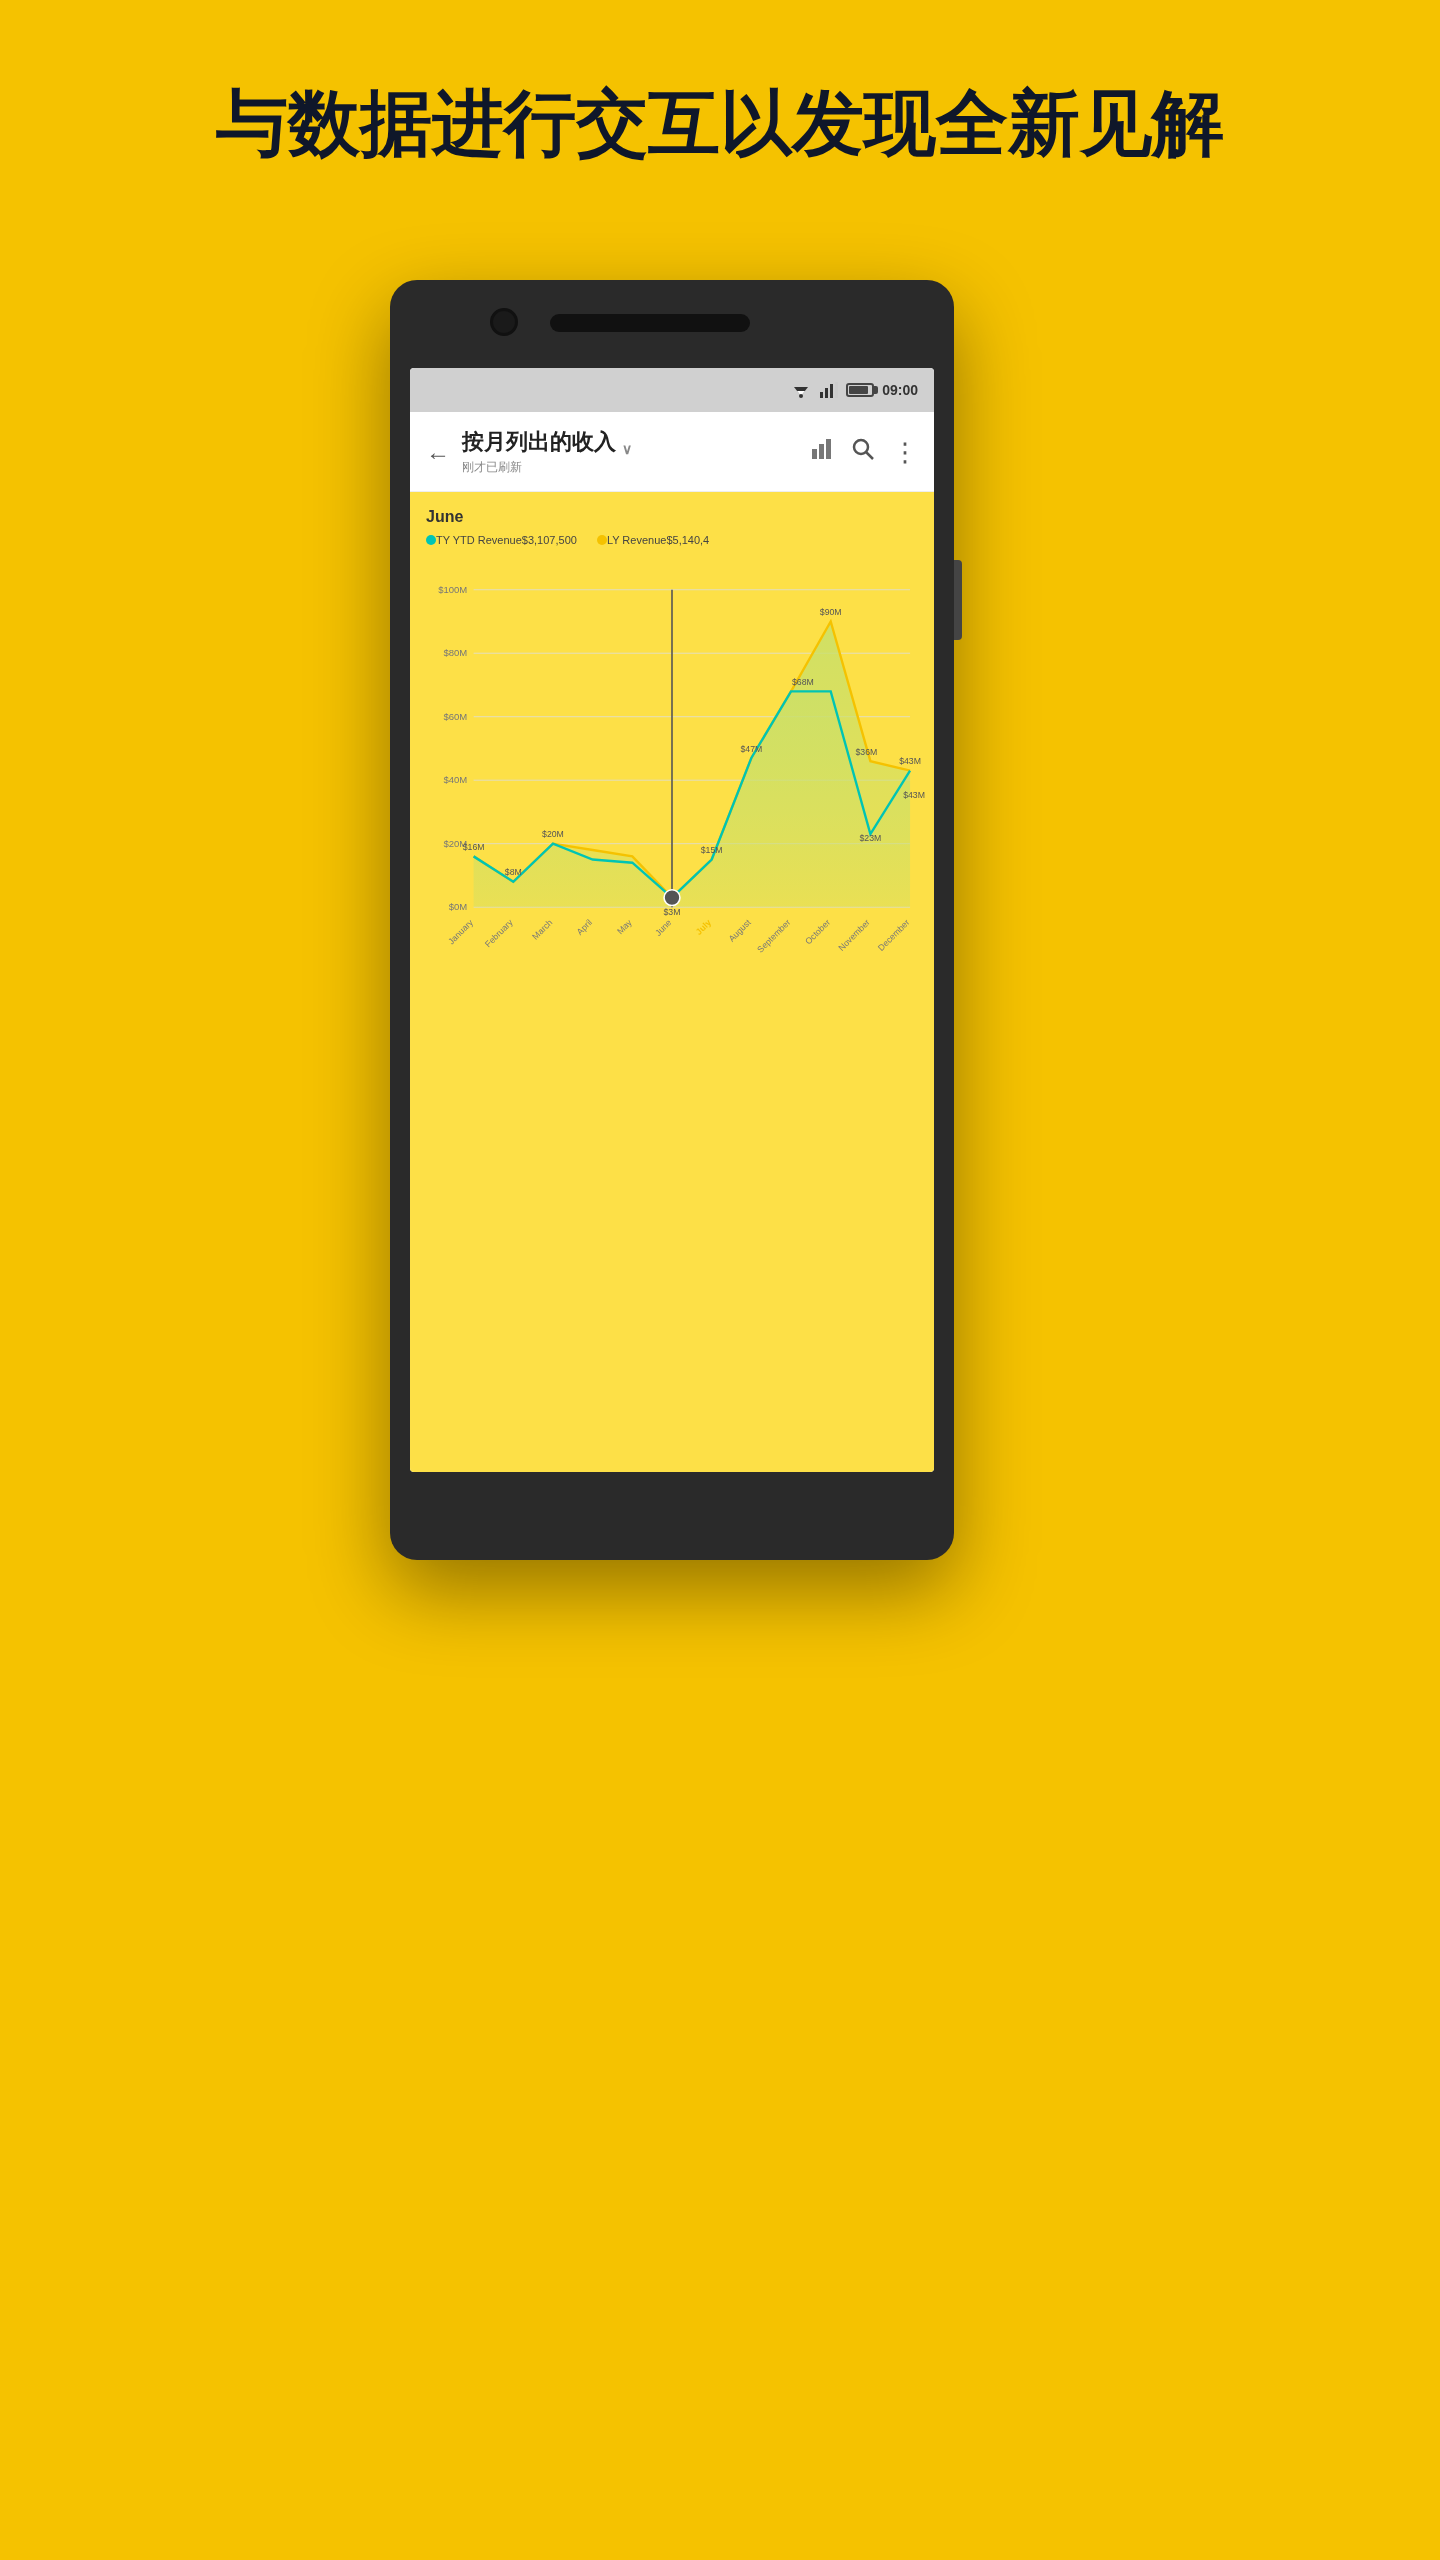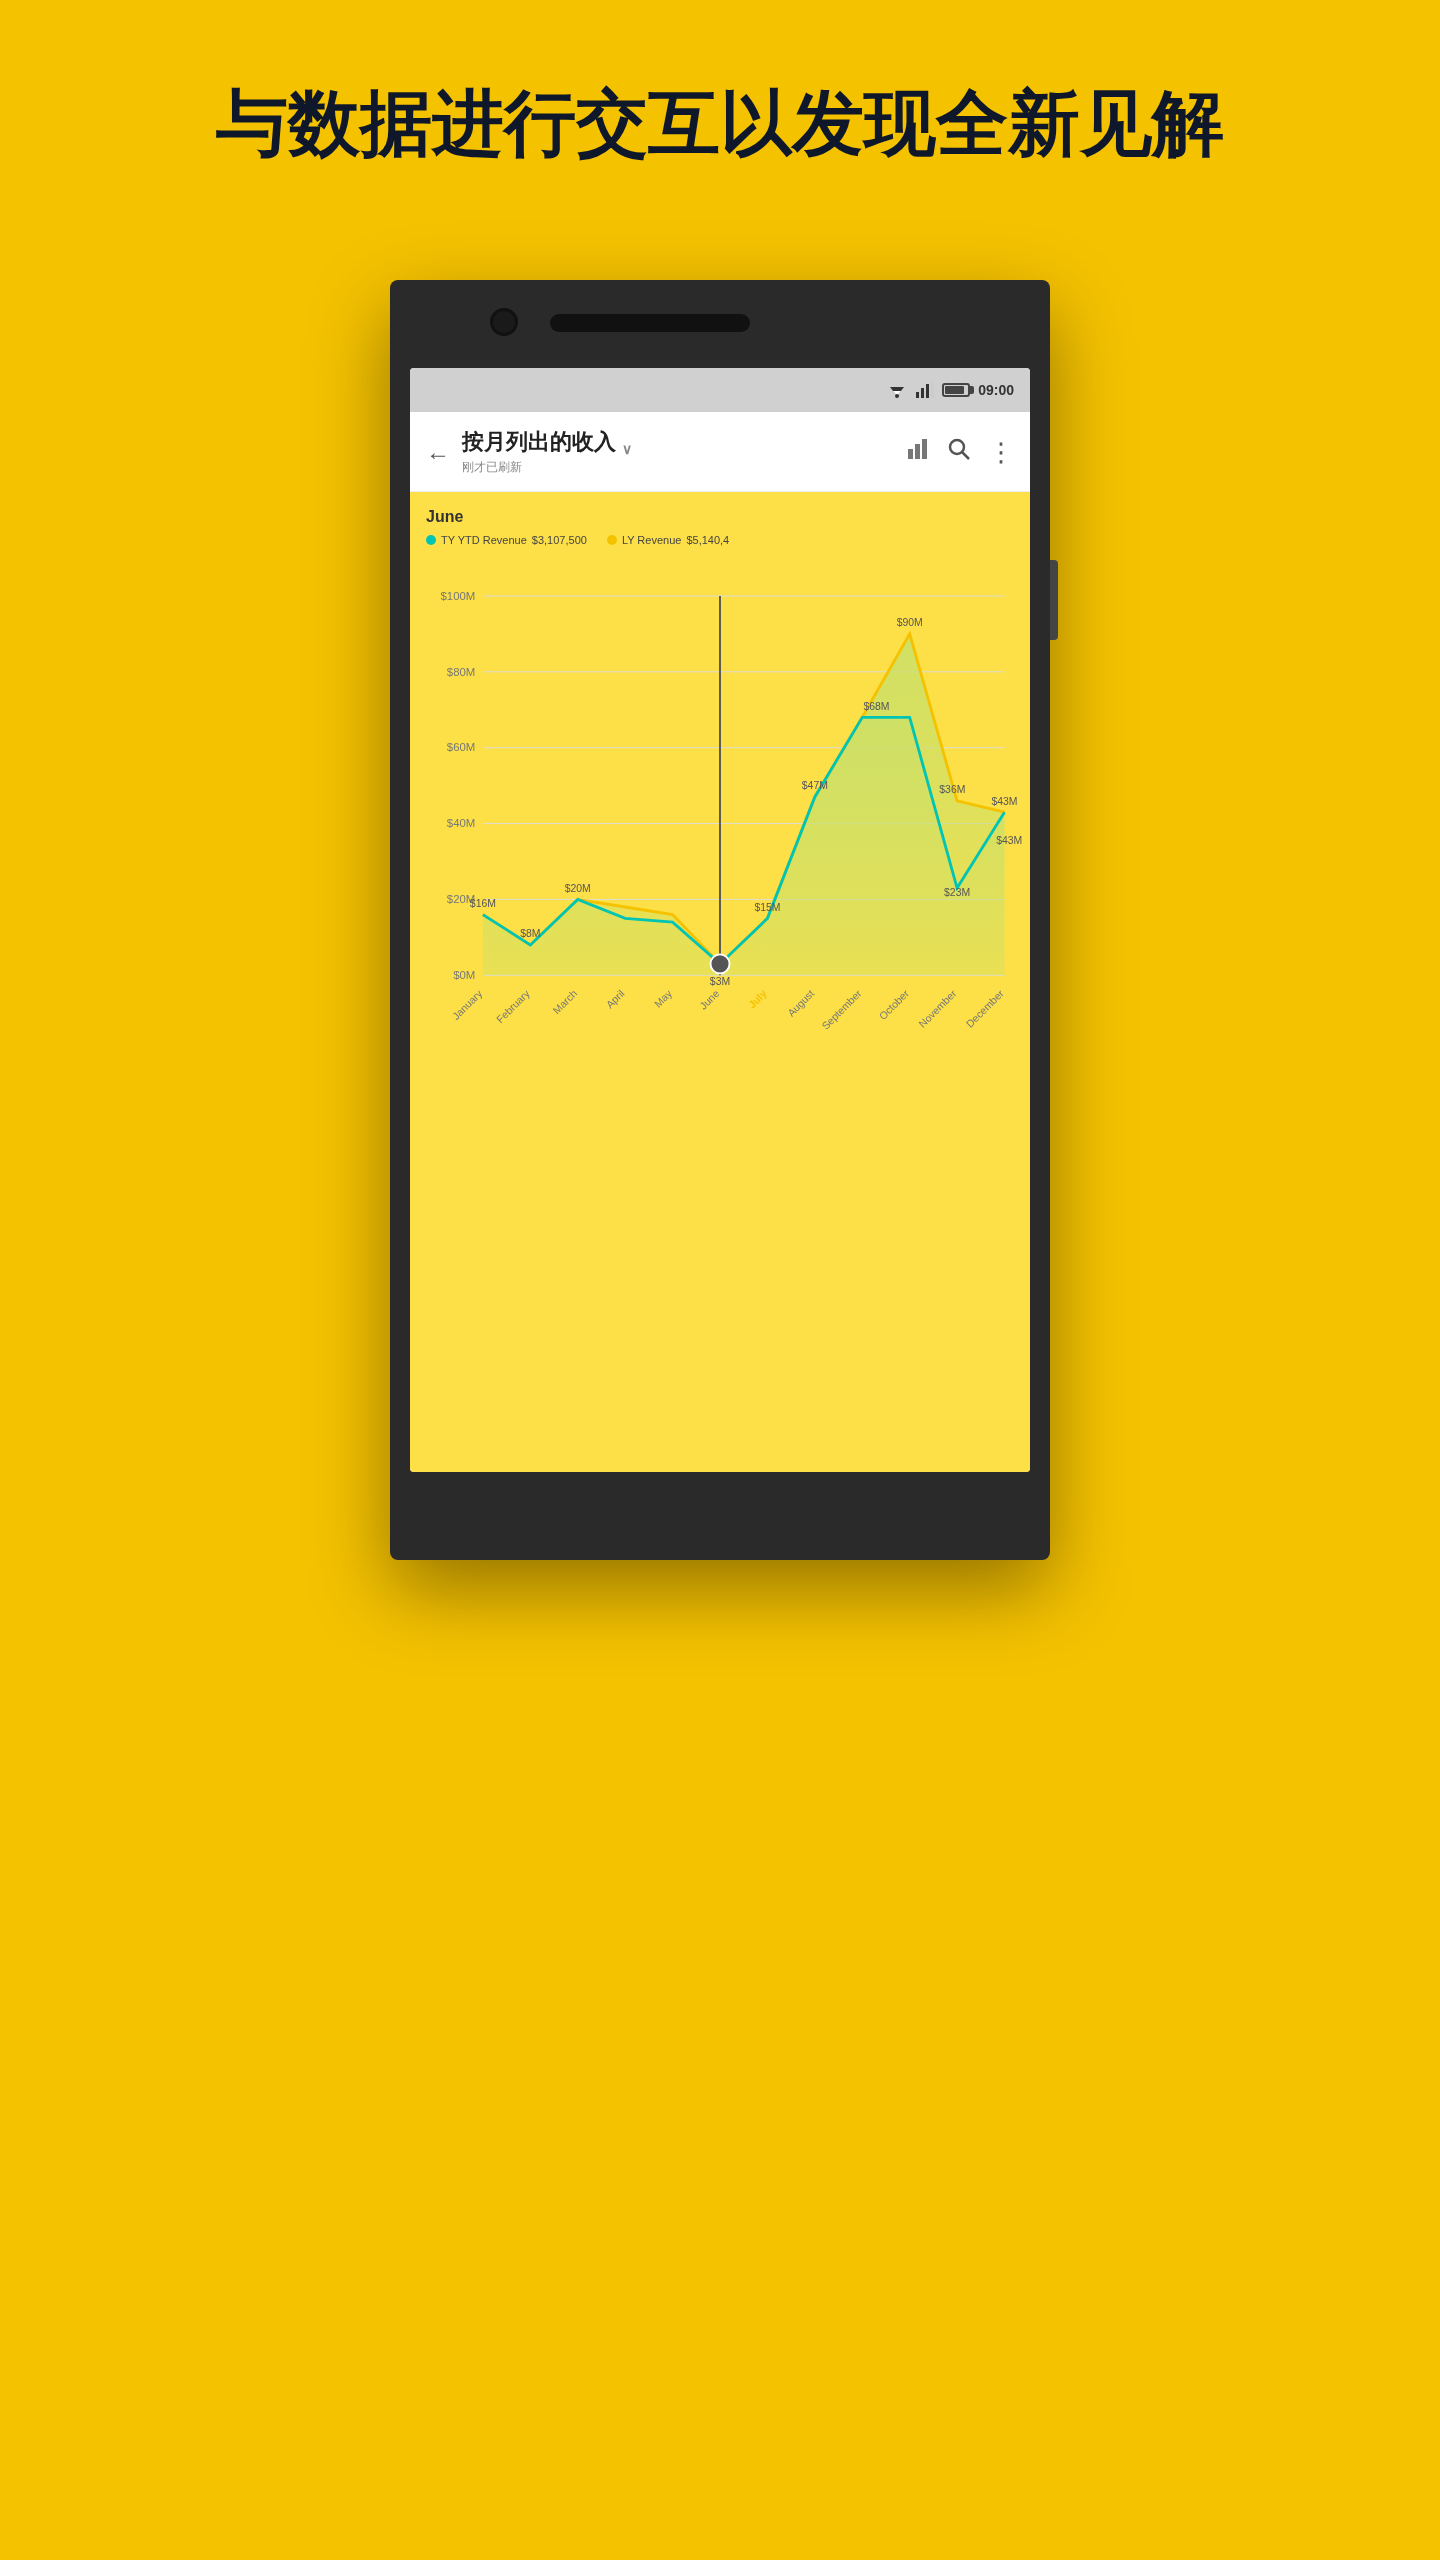--- a/index.html
+++ b/index.html
@@ -29,24 +29,24 @@
     .phone-wrapper {
       position: absolute;
       top: 280px;
       left: 50%;
       transform: translateX(-50%);
       width: 660px;
       height: 1280px;
     }
 
     .phone-outer {
-      width: 660px;
+      width: 564px;
       height: 1280px;
       background: #2a2a2a;
-      border-radius: 8px;
+      border-radius: 27px;
       position: relative;
       box-shadow: 0 30px 80px rgba(0,0,0,0.4);
     }
 
     
     .phone-camera {
       position: absolute;
       top: 28px;
       left: 100px;
       width: 28px;
@@ -199,21 +199,20 @@
       display: flex;
       gap: 20px;
       margin-bottom: 12px;
       font-size: 11px;
       color: #444;
       flex-wrap: wrap;
     }
     .legend-item {
       display: flex;
       align-items: center;
-      gap: 5px;
     }
     .legend-dot {
       width: 10px;
       height: 10px;
       border-radius: 50%;
     }
     .legend-dot-teal { background: #00C4B4; }
     .legend-dot-yellow { background: #F5C200; }
 
     

